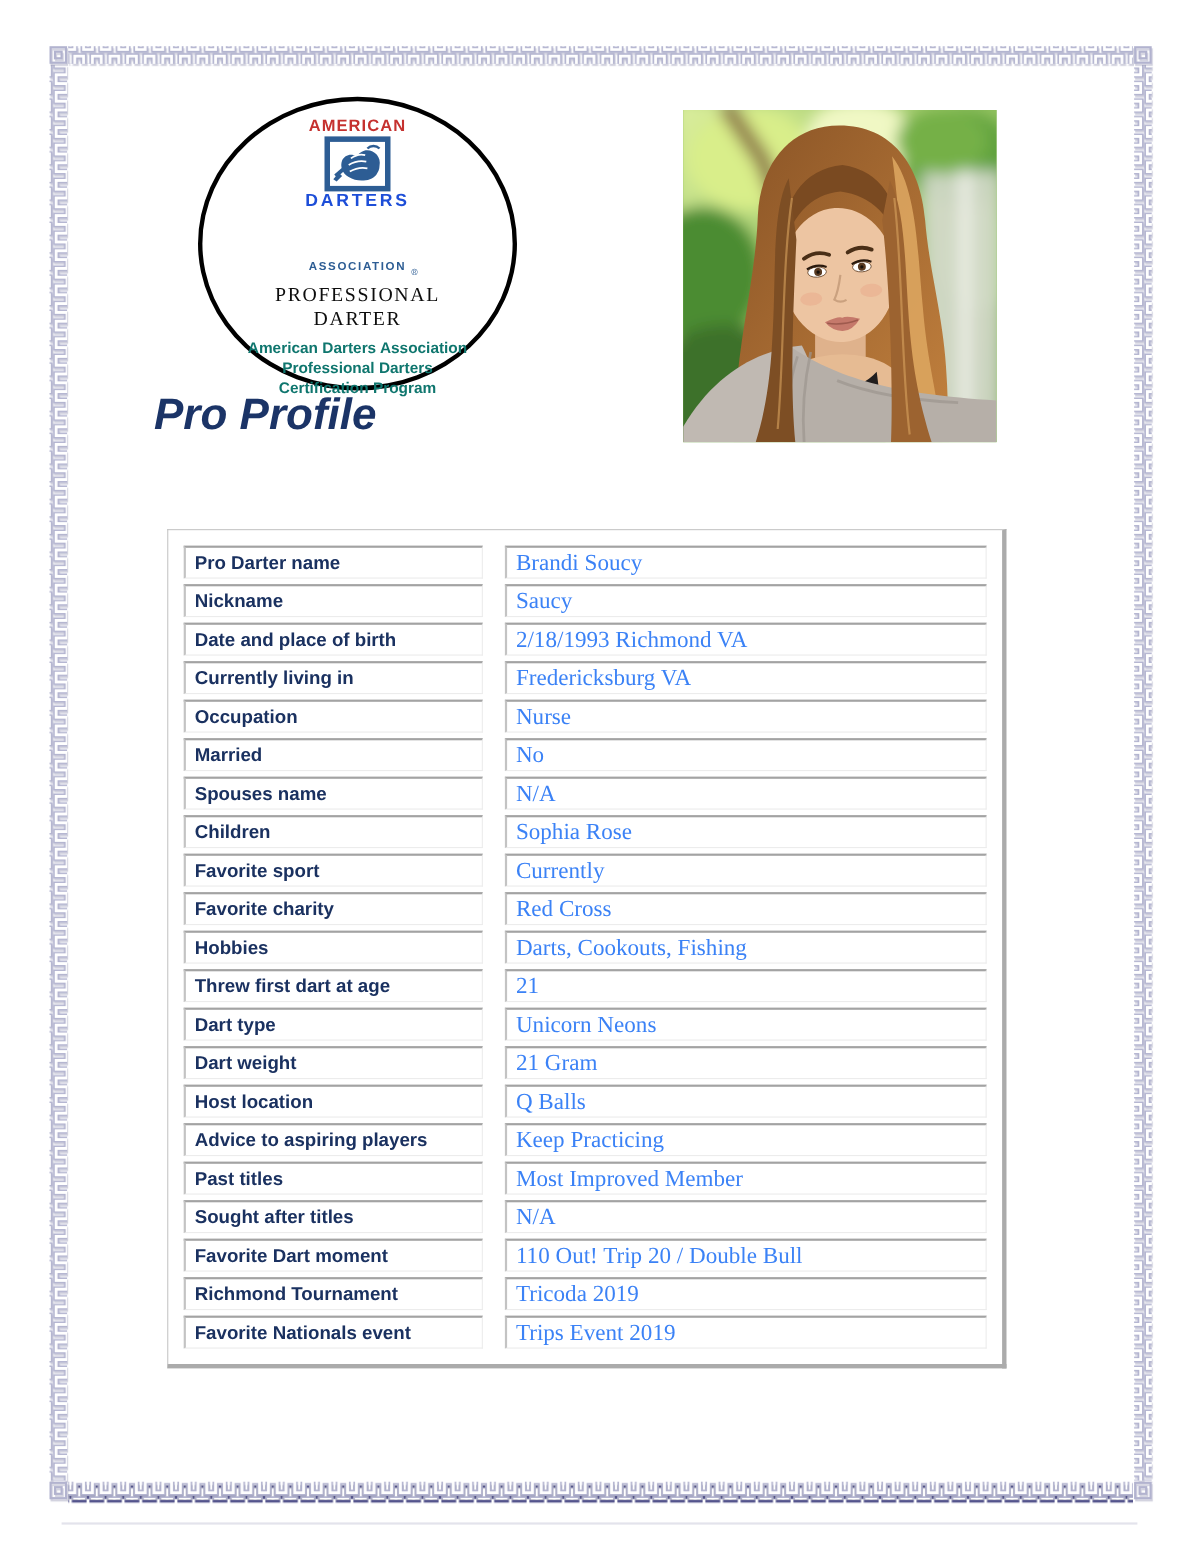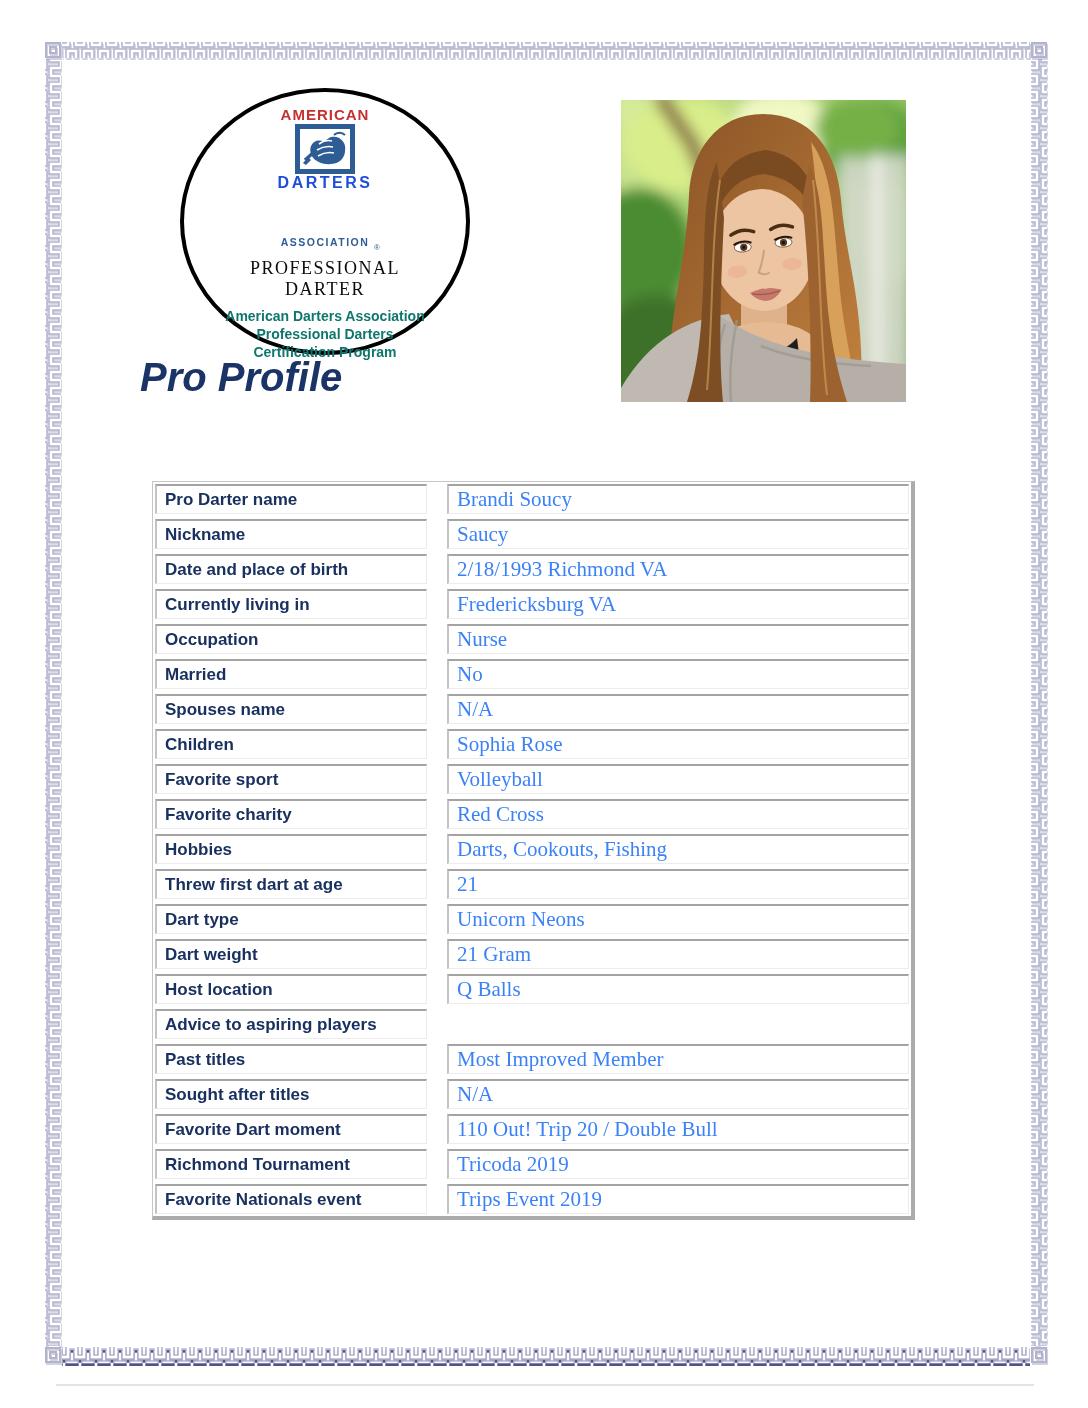--- a/index.html
+++ b/index.html
@@ -30,21 +30,21 @@
                  color:#1b3467; letter-spacing:0px; line-height:1; }
 
   
   .photo { position:absolute; left:621px; top:100px; width:285px; height:302px; overflow:hidden; background:#7fb34f; }
   .photo svg { display:block; }
 
   
   .profile-table { position:absolute; left:152px; top:481px; width:763px; box-sizing:border-box; background:#fff;
                    border-top:1px solid #c6c6c6; border-left:1px solid #c6c6c6;
                    border-right:4px solid #ababab; border-bottom:4px solid #ababab;
-                   padding:2px; }
+                   padding:14px; }
   .prow { display:flex; gap:20px; margin-bottom:5px; }
   .prow:last-child { margin-bottom:0; }
   .cell { box-sizing:border-box; height:30px; background:#fff; display:flex; align-items:center;
           border-top:2px solid #a3a3a3; border-left:2px solid #c3c3c3;
           border-right:1px solid #ececec; border-bottom:1px solid #ececec;
           padding:0 8px; overflow:hidden; white-space:nowrap; }
   .cell.label { width:272px; font-weight:bold; font-size:17px; color:#1a3160; }
   .cell.value { flex:1; font-family:"Liberation Serif", serif; font-size:21px; color:#3b82f6; }
 </style>
 </head>
@@ -221,21 +221,21 @@
       <div class="prow">
         <div class="cell label">Spouses name</div>
         <div class="cell value">N/A</div>
       </div>
       <div class="prow">
         <div class="cell label">Children</div>
         <div class="cell value">Sophia Rose</div>
       </div>
       <div class="prow">
         <div class="cell label">Favorite sport</div>
-        <div class="cell value">Volleyball</div>
+        <div class="cell value">Currently</div>
       </div>
       <div class="prow">
         <div class="cell label">Favorite charity</div>
         <div class="cell value">Red Cross</div>
       </div>
       <div class="prow">
         <div class="cell label">Hobbies</div>
         <div class="cell value">Darts, Cookouts, Fishing</div>
       </div>
       <div class="prow">
@@ -249,20 +249,21 @@
       <div class="prow">
         <div class="cell label">Dart weight</div>
         <div class="cell value">21 Gram</div>
       </div>
       <div class="prow">
         <div class="cell label">Host location</div>
         <div class="cell value">Q Balls</div>
       </div>
       <div class="prow">
         <div class="cell label">Advice to aspiring players</div>
+        <div class="cell value">Keep Practicing</div>
       </div>
       <div class="prow">
         <div class="cell label">Past titles</div>
         <div class="cell value">Most Improved Member</div>
       </div>
       <div class="prow">
         <div class="cell label">Sought after titles</div>
         <div class="cell value">N/A</div>
       </div>
       <div class="prow">

